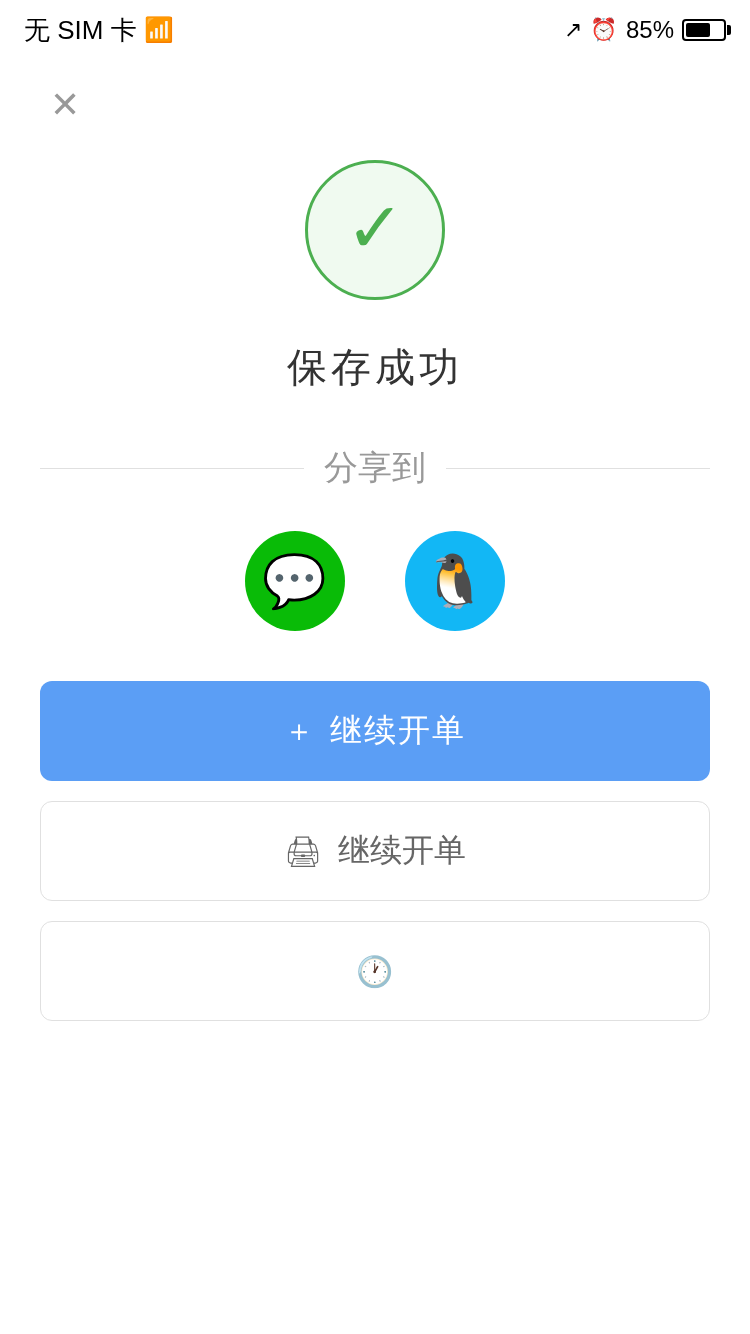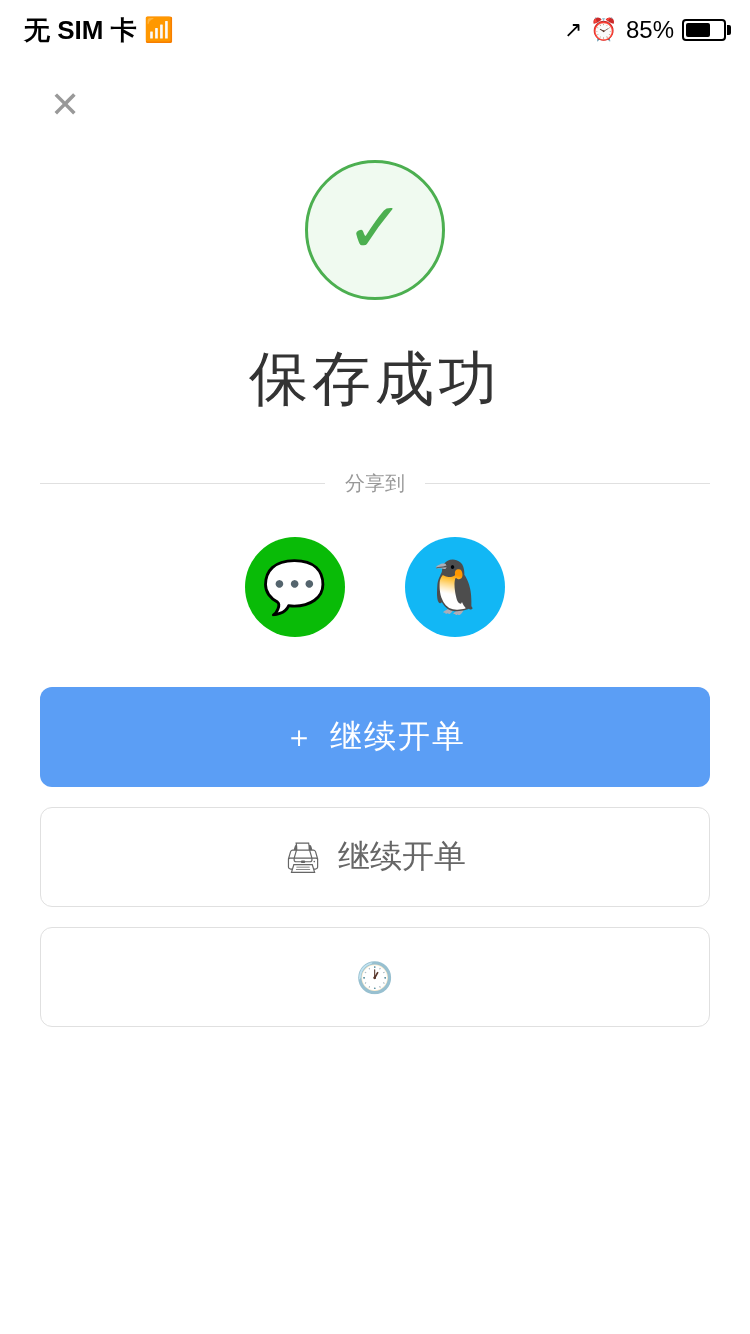--- a/index.html
+++ b/index.html
@@ -27,21 +27,21 @@
       justify-content: space-between;
       padding: 0 24px;
       background: #ffffff;
     }
 
     .status-left {
       display: flex;
       align-items: center;
       gap: 8px;
       font-size: 26px;
-      font-weight: 700;
+      font-weight: 400;
       color: #000;
     }
 
     .wifi-icon {
       font-size: 24px;
     }
 
     .status-center {
       font-size: 28px;
       font-weight: 500;
@@ -139,21 +139,21 @@
     }
 
     .checkmark {
       font-size: 70px;
       color: #4CAF50;
       line-height: 1;
       margin-top: -5px;
     }
 
     .success-title {
-      font-size: 59px;
+      font-size: 40px;
       font-weight: 400;
       color: #333;
       letter-spacing: 4px;
     }
 
     
     .share-section {
       width: 100%;
       margin-bottom: 50px;
     }
@@ -164,21 +164,21 @@
       margin-bottom: 40px;
     }
 
     .divider-line {
       flex: 1;
       height: 1px;
       background: #e0e0e0;
     }
 
     .share-label {
-      font-size: 20px;
+      font-size: 34px;
       color: #999;
       padding: 0 20px;
     }
 
     .share-icons {
       display: flex;
       justify-content: center;
       gap: 60px;
     }
 

